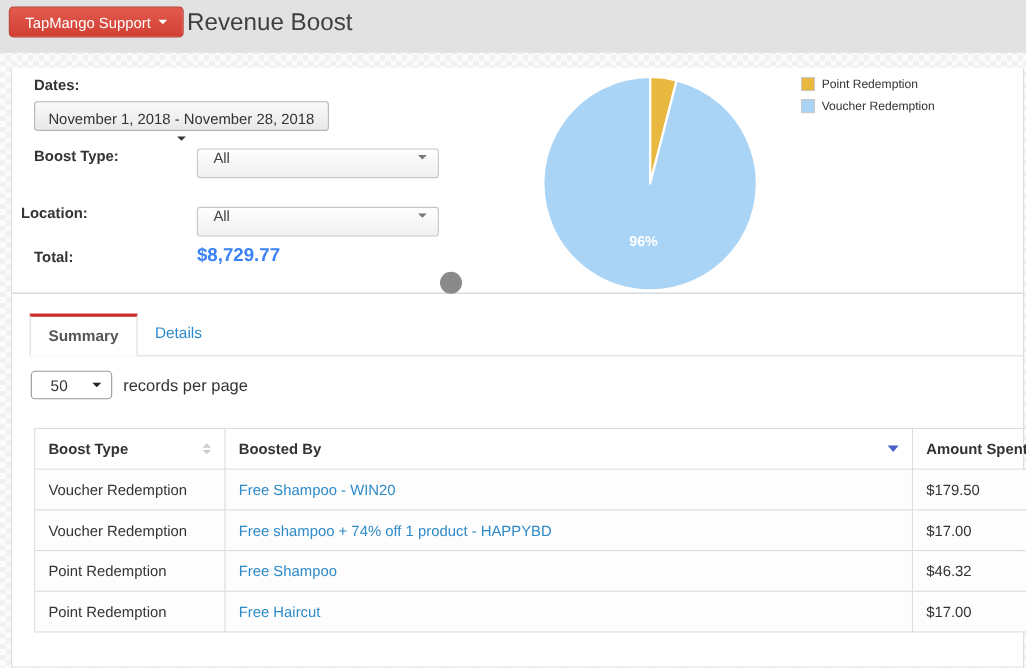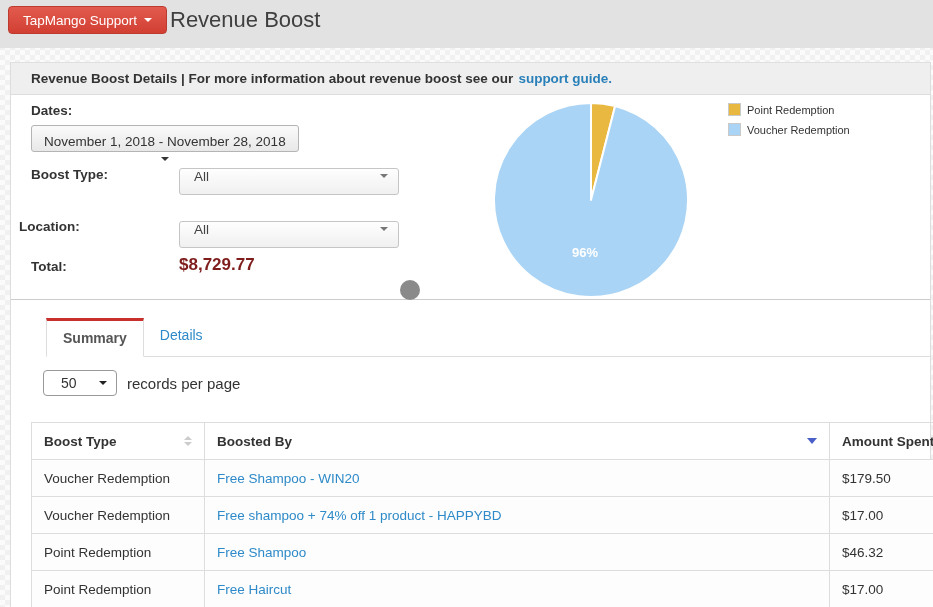--- a/index.html
+++ b/index.html
@@ -35,37 +35,37 @@
     position:absolute; left:20px; top:30px; height:27px; padding:0 12px;
     background:linear-gradient(#fafafa,#e8e8e8); border:1px solid #b4b4b4; border-radius:3px;
     display:flex; align-items:center; gap:8px; font-size:13.5px; color:#333; cursor:pointer;flex-direction:column;
   }
   .select-box {
     position:absolute; width:220px; height:27px; background:linear-gradient(#fefefe,#f0f0f0);
     border:1px solid #c5c5c5; border-radius:3px; display:flex; align-items:center;
     padding:0 10px 11px 14px; font-size:13.5px; color:#444; cursor:pointer;
   }
   .select-box .caret-down { margin-left:auto; color:#777; }
-  .total-value { position:absolute; left:168px; top:160px; font-size:17px; font-weight:bold; color:#7f1d1d; }
+  .total-value { position:absolute; left:168px; top:160px; font-size:17px; font-weight:bold; color:#3b82f6; }
   .gray-dot { position:absolute; left:389px; top:185px; width:20px; height:20px; border-radius:50%; background:#8a8a8a; }
   .pie-wrap { position:absolute; left:480px; top:5px; width:200px; height:200px; }
   .pie-label { font-size:13px; font-weight:bold; fill:#fff; }
   .legend { position:absolute; left:717px; top:8px; display:flex; flex-direction:column; gap:7px; }
   .legend-item { display:flex; align-items:center; gap:6px; font-size:11px; color:#333; }
 
   
   .tab-area { padding-top:18px; background:#fff; }
-  .tabs { margin-left:35px; border-bottom:1px solid #ddd; display:flex; }
+  .tabs { margin-left:16px; border-bottom:1px solid #ddd; display:flex; }
   .tab { padding:9px 16px 10px; font-size:14px; cursor:pointer; }
   .tab.active {
     border:1px solid #ddd; border-top:3px solid #c9302c; border-bottom:1px solid #fff;
     margin-bottom:-1px; background:#fff; color:#555; font-weight:bold;
   }
   .tab.inactive { color:#2e8ac8; }
-  .records-row { margin:13px 0 0 32px; display:flex; align-items:center; gap:10px; font-size:15px; color:#333; }
+  .records-row { margin:13px 0 0 17px; display:flex; align-items:center; gap:10px; font-size:15px; color:#333; }
   .records-select {
     width:74px; height:26px; border:1px solid #999; border-radius:4px; background:#fff;
     display:flex; align-items:center; padding:0 9px 0 17px; font-size:14px; cursor:pointer;
   }
   .records-select .caret-down { margin-left:auto; color:#222; }
 
   
   table { margin:26px 0 0 20px; width:894px; border-collapse:collapse; table-layout:fixed; }
   th, td { border:1px solid #ddd; padding:10px 12px; font-size:13.5px; text-align:left; vertical-align:middle; }
   th { font-weight:bold; color:#333; cursor:pointer; height:37px; }
@@ -84,24 +84,20 @@
 <div class="top-strip">
   <button class="brand-btn">
     <span>TapMango Support</span>
     <span class="caret-down"></span>
   </button>
   <div class="page-title">Revenue Boost</div>
 </div>
 
 <div class="wrapper">
 
-  <div class="info-bar">
-    <span>Revenue Boost Details | For more information about revenue boost see our</span>
-    <a href="#">support guide.</a>
-  </div>
 
   <div class="filter-panel">
     <div class="flabel" style="left:20px; top:8px;text-align:center;">Dates:</div>
 
     <button class="date-btn">
       <svg width="14" height="14" viewBox="0 0 14 14">
         <rect x="1" y="2.5" width="12" height="10.5" fill="none" stroke="#3a3a3a" stroke-width="1.4"></rect>
         <line x1="4" y1="0.5" x2="4" y2="4" stroke="#3a3a3a" stroke-width="1.4"></line>
         <line x1="10" y1="0.5" x2="10" y2="4" stroke="#3a3a3a" stroke-width="1.4"></line>
         <line x1="1" y1="5.5" x2="13" y2="5.5" stroke="#3a3a3a" stroke-width="1.2"></line>

